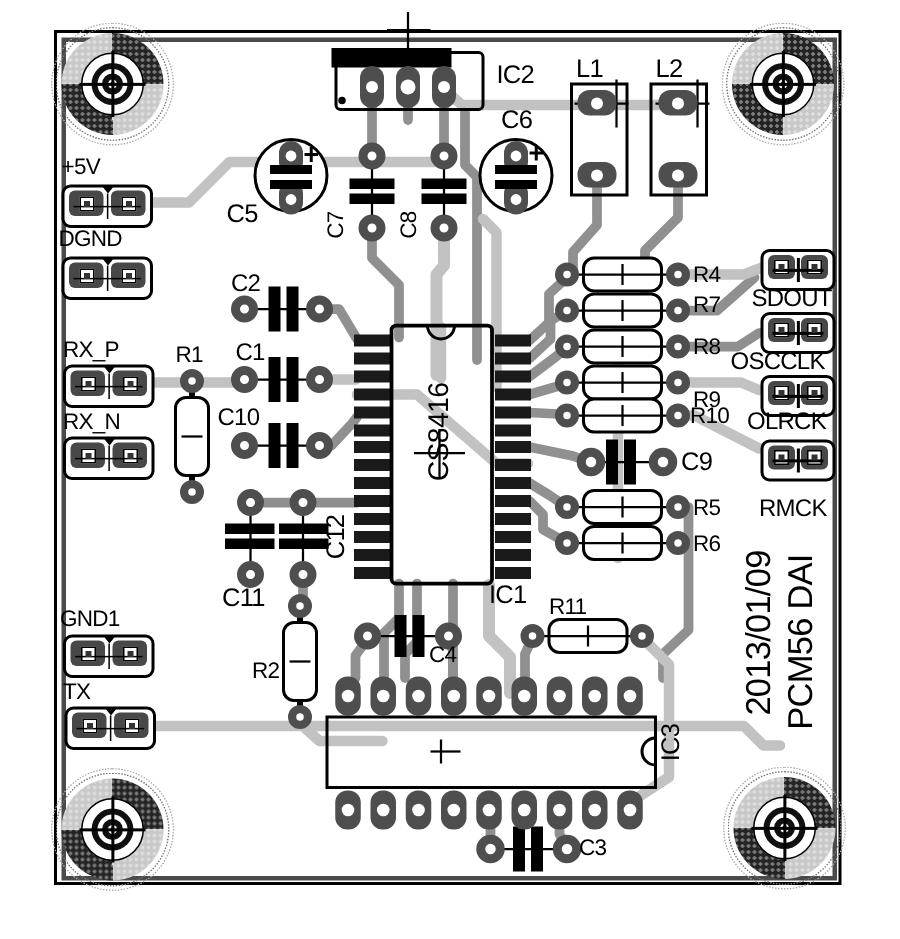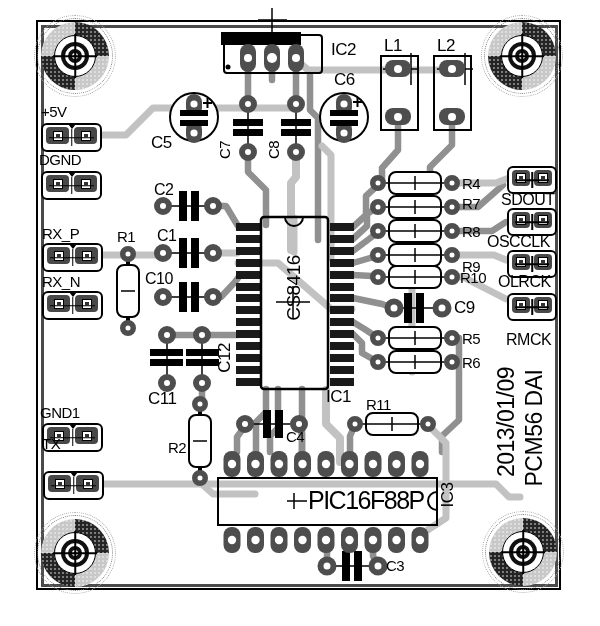--- a/index.html
+++ b/index.html
@@ -465,21 +465,21 @@
       <span class="cpad r"></span>
     <i class="cline"></i>
       <i class="ctick"></i>
   </div>
 
   <div class="lbl" style="left:41px;top:104px">+5V</div>
   <div class="lbl" style="left:39px;top:152px">DGND</div>
   <div class="lbl" style="left:42px;top:226px">RX_P</div>
   <div class="lbl" style="left:42px;top:274px">RX_N</div>
   <div class="lbl" style="left:40px;top:405px">GND1</div>
-  <div class="lbl" style="left:42px;top:436px">TX</div>
+  <div class="lbl" style="left:42px;top:454px">TX</div>
   <div class="lbl lbl16" style="left:501px;top:192px">SDOUT</div>
   <div class="lbl lbl16" style="left:487px;top:234px">OSCCLK</div>
   <div class="lbl lbl16" style="left:498px;top:274px">OLRCK</div>
   <div class="lbl lbl16" style="left:506px;top:332px">RMCK</div>
 
   <div class="lbl lbl17" style="left:331px;top:41px">IC2</div>
   <div class="lbl lbl17" style="left:334px;top:71px">C6</div>
   <div class="lbl lbl17" style="left:151px;top:134px">C5</div>
   <div class="lbl rot" style="left:224px;top:150px">C7</div>
   <div class="lbl rot" style="left:273px;top:150px">C8</div>
@@ -498,21 +498,20 @@
   <div class="lbl" style="left:462px;top:196px">R7</div>
   <div class="lbl" style="left:462px;top:224px">R8</div>
   <div class="lbl" style="left:462px;top:259px">R9</div>
   <div class="lbl" style="left:460px;top:270px">R10</div>
   <div class="lbl lbl17" style="left:454px;top:299px">C9</div>
   <div class="lbl" style="left:462px;top:331px">R5</div>
   <div class="lbl" style="left:462px;top:355px">R6</div>
   <div class="lbl" style="left:168px;top:440px">R2</div>
   <div class="lbl" style="left:286px;top:429px">C4</div>
   <div class="lbl" style="left:386px;top:558px">C3</div>
-  <div class="lbl lbl25" style="left:308px;top:488px">PIC16F88P</div>
   <div class="lbl lbl17 rot" style="left:447px;top:495px">IC3</div>
   <div class="lbl lbl23 rot" style="left:506px;top:422px">2013/01/09</div>
   <div class="lbl lbl23 rot" style="left:534px;top:428px">PCM56 DAI</div>
 
   <div class="mh" style="left:37px;top:18px">
     <i class="mr2"></i>
       <i class="mr1"></i>
       <i class="mq"></i>
       <i class="mw"></i>
       <i class="mb"></i>

